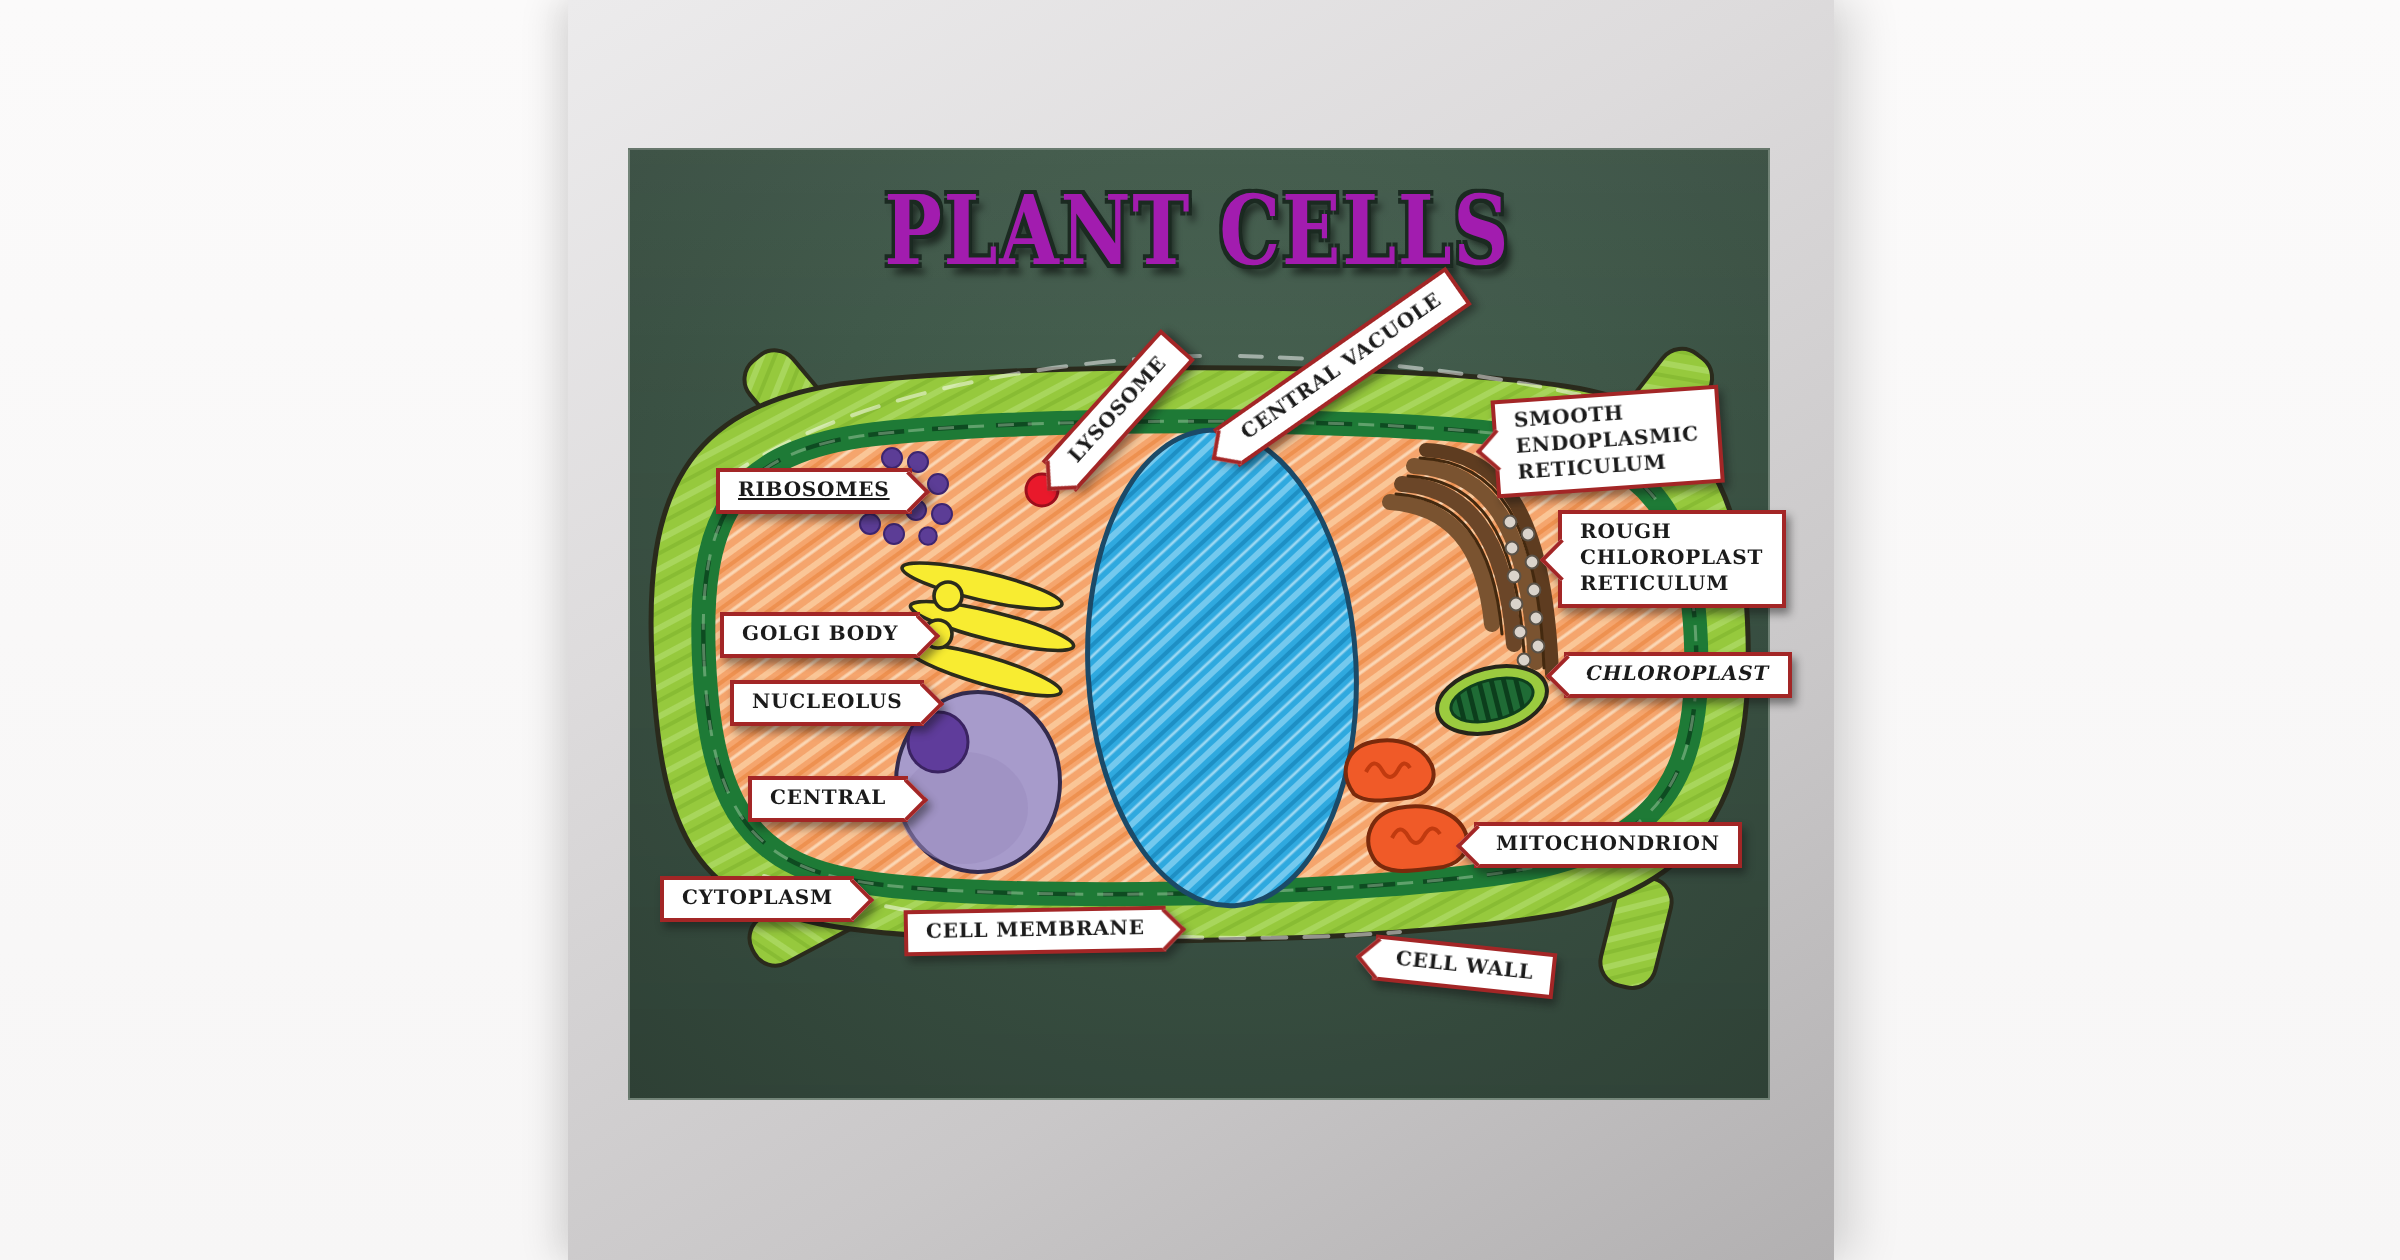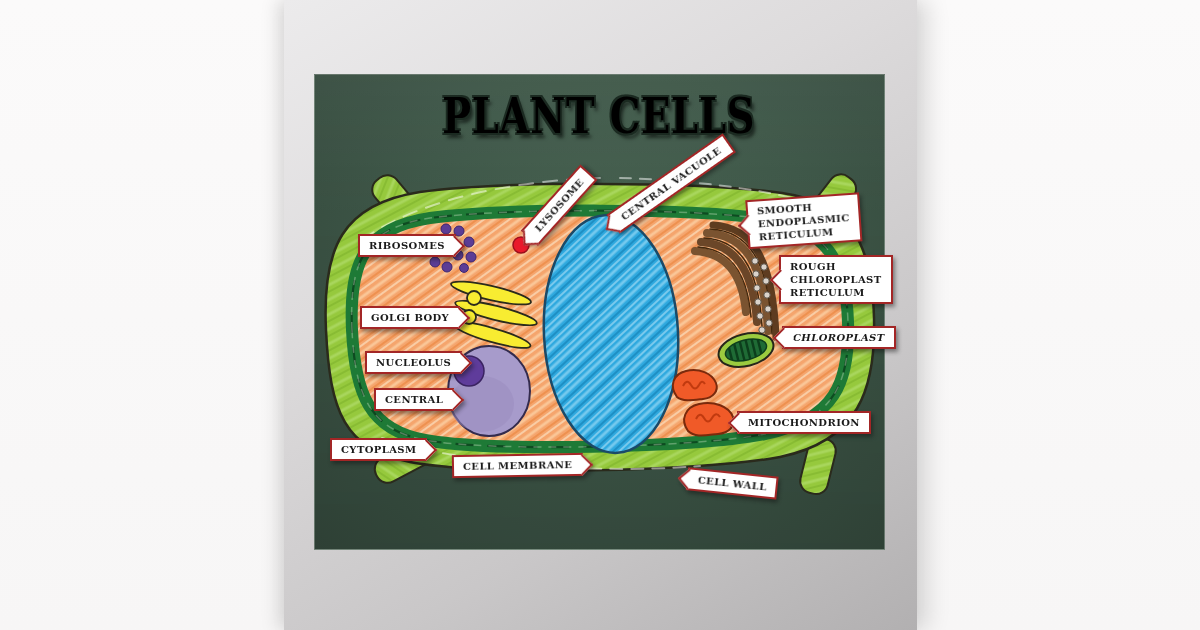--- a/index.html
+++ b/index.html
@@ -15,21 +15,21 @@
   }
   .board{
     position:absolute;left:314px;top:74px;width:569px;height:474px;
     background:
       linear-gradient(180deg, rgba(255,255,255,.04) 0%, rgba(0,0,0,0) 30%, rgba(0,0,0,.10) 100%),
       radial-gradient(ellipse at 52% 38%, #46604f 0%, #3d5647 48%, #33473b 100%);
     border:1px solid rgba(235,245,235,.30);
   }
   .title{
     position:absolute;left:314px;top:88px;width:569px;text-align:center;z-index:4;
-    color:#000000;font-weight:700;font-size:48px;letter-spacing:1px;
+    color:#a21caf;font-weight:700;font-size:48px;letter-spacing:1px;
   }
   .title span{
     display:inline-block;transform:scaleX(.80);
     text-shadow:
       -2px -2px 0 #1b2a21, 2px -2px 0 #1b2a21,
       -2px  2px 0 #1b2a21, 2px  2px 0 #1b2a21,
        4px  5px 4px rgba(0,0,0,.55);
   }
   svg.cell{position:absolute;left:0;top:0;z-index:2;}
   .lbl{
@@ -41,28 +41,28 @@
   .lbl.r::after{
     content:"";position:absolute;width:13px;height:13px;background:#fff;
     right:-8.5px;top:50%;transform:translateY(-50%) rotate(45deg);
     border-top:2px solid #A32626;border-right:2px solid #A32626;
   }
   .lbl.l::before{
     content:"";position:absolute;width:13px;height:13px;background:#fff;
     left:-8.5px;top:50%;transform:translateY(-50%) rotate(45deg);
     border-left:2px solid #A32626;border-bottom:2px solid #A32626;
   }
-  .lbl-ribosomes{left:358px;top:234px;}
+  .lbl-ribosomes{left:358px;top:234px;text-decoration:underline;}
   .lbl-lysosome{left:533px;top:235px;transform:rotate(-48deg);transform-origin:-11px 50%;}
   .lbl-central-vacuole{left:615px;top:219px;transform:rotate(-35deg);transform-origin:-11px 50%;}
   .lbl-smooth-er{left:747px;top:201px;transform:rotate(-4deg);transform-origin:-11px 50%;}
   .lbl-rough-er{left:779px;top:255px;}
   .lbl-golgi{left:360px;top:306px;}
   .lbl-chloroplast{left:782px;top:326px;font-style:italic;}
-  .lbl-nucleolus{left:365px;top:351px;}
+  .lbl-nucleolus{left:365px;top:340px;}
   .lbl-nucleus{left:374px;top:388px;}
   .lbl-cytoplasm{left:330px;top:418px;margin-top:20px;}
   .lbl-mitochondrion{left:737px;top:411px;}
   .lbl-cell-membrane{left:452px;top:454px;transform:rotate(-1deg);}
   .lbl-cell-wall{left:687px;top:466px;transform:rotate(6deg);transform-origin:-11px 50%;}
 </style>
 </head>
 <body>
 
 <div class="paper"></div>

